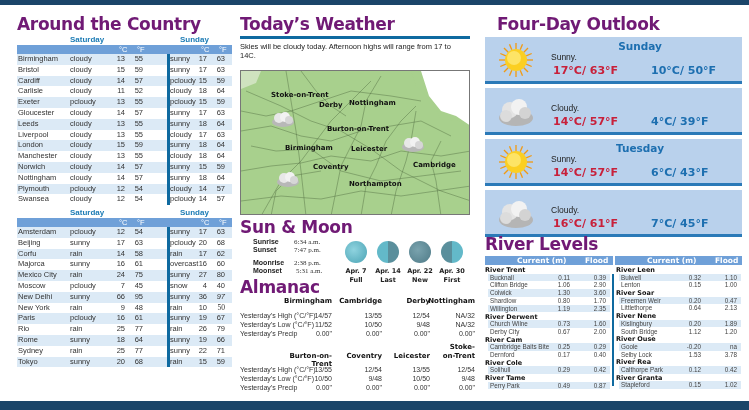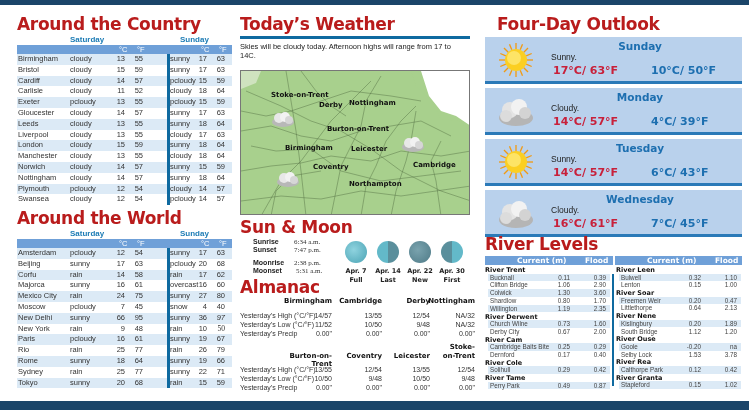--- a/index.html
+++ b/index.html
@@ -1,19 +1,19 @@
 <!DOCTYPE html>
 <html><head>
 <meta charset="utf-8">
 <style>
   * { box-sizing: border-box; margin: 0; padding: 0; }
   body { width: 749px; height: 410px; background: #ffffff; font-family: "Liberation Sans", sans-serif; position: relative; overflow: hidden; color: #222; }
   .topbar { position: absolute; left: 0; top: 0; width: 749px; height: 5px; background: #1b4569; }
   .botbar { position: absolute; left: 0; top: 401px; width: 749px; height: 9px; background: #1b4569; }
-  .h1 { font-family: "DejaVu Sans", sans-serif; font-weight: bold; color: #b91c1c; letter-spacing: -0.3px; }
+  .h1 { font-family: "DejaVu Sans", sans-serif; font-weight: bold; color: #701a75; letter-spacing: -0.3px; }
   
   .tbl-head-labels { position: relative; height: 10px; font-size: 8px; font-weight: bold; color: #1d7cb5; }
   .tbl-head-labels span { position: absolute; top: 0; }
   .tbl-bar { position: relative; height: 9px; background: #6fa0d8; color: #fff; font-size: 7.5px; }
   .tbl-bar span { position: absolute; top: 0; }
   .rows { position: relative; }
   .row { position: relative; height: 10.8px; font-size: 7.5px; line-height: 10.8px; color: #333; }
   .row.alt { background: #dceaf6; }
   .row span { position: absolute; top: 0; }
   .divider { position: absolute; width: 3px; background: #0f6aa0; }
@@ -186,21 +186,20 @@
         <span style="left: 114px; width: 12px; text-align: right;">54</span>
         <span style="left: 153px;">pcloudy</span>
         <span style="left: 178px; width: 12px; text-align: right;">14</span>
         <span style="left: 196px; width: 12px; text-align: right;">57</span>
       </div>
       <div class="divider" style="left: 150px; top: 0px; height: 151.2px;"></div>
     </div>
 </div>
 
 <div id="world" style="position:absolute;left:17px;top:208px;width:215px;">
-  <div class="h1" style="font-size:17px;height:21px;line-height:21px;">Around the World</div>
   <div class="tbl-head-labels">
     <span style="left:53px;">Saturday</span>
     <span style="left:163px;">Sunday</span>
   </div>
   <div class="tbl-bar">
     <span style="left:102px;">°C</span>
     <span style="left:120px;">°F</span>
     <span style="left:184px;">°C</span>
     <span style="left:202px;">°F</span>
   </div>
@@ -480,21 +479,20 @@
       <span class="lo">10°C/ 50°F</span>
     </div>
     <div class="card" style="top: 88px;">
       <svg class="icon" viewBox="0 0 38 36">
         <ellipse cx="19" cy="25" rx="17" ry="8" fill="#b5b5b5"></ellipse>
         <circle cx="13" cy="17" r="8" fill="#e4e4e4"></circle>
         <circle cx="22" cy="14" r="8" fill="#f2f2f2"></circle>
         <circle cx="28" cy="20" r="6" fill="#d3d3d3"></circle>
         <circle cx="9" cy="23" r="6" fill="#dcdcdc"></circle>
       </svg>
-      <span class="day">Monday</span>
       <span class="cond">Cloudy.</span>
       <span class="hi">14°C/ 57°F</span>
       <span class="lo">4°C/ 39°F</span>
     </div>
     <div class="card" style="top: 139px;">
       <svg class="icon" viewBox="0 0 38 36">
         <g stroke="#f29a12" stroke-width="1.3">
           <line x1="30" y1="18" x2="36" y2="18"></line>
           <line x1="29.162674857624154" y1="22.209517756015988" x2="34.70595205269187" y2="24.505618350206525"></line>
           <line x1="26.77817459305202" y1="25.77817459305202" x2="31.02081528017131" y2="30.020815280171306"></line>
@@ -521,21 +519,20 @@
       <span class="lo">6°C/ 43°F</span>
     </div>
     <div class="card" style="top: 190px;">
       <svg class="icon" viewBox="0 0 38 36">
         <ellipse cx="19" cy="25" rx="17" ry="8" fill="#b5b5b5"></ellipse>
         <circle cx="13" cy="17" r="8" fill="#e4e4e4"></circle>
         <circle cx="22" cy="14" r="8" fill="#f2f2f2"></circle>
         <circle cx="28" cy="20" r="6" fill="#d3d3d3"></circle>
         <circle cx="9" cy="23" r="6" fill="#dcdcdc"></circle>
       </svg>
-      <span class="day">Wednesday</span>
       <span class="cond">Cloudy.</span>
       <span class="hi">16°C/ 61°F</span>
       <span class="lo">7°C/ 45°F</span>
     </div>
   </div>
 
 <div class="h1" style="position:absolute;left:485px;top:234px;font-size:17px;">River Levels</div>
 <div class="rv-bar" style="left:485px;top:256px;width:128px;">
   <span style="left:32px;">Current (m)</span>
   <span style="left:100px;">Flood</span>

